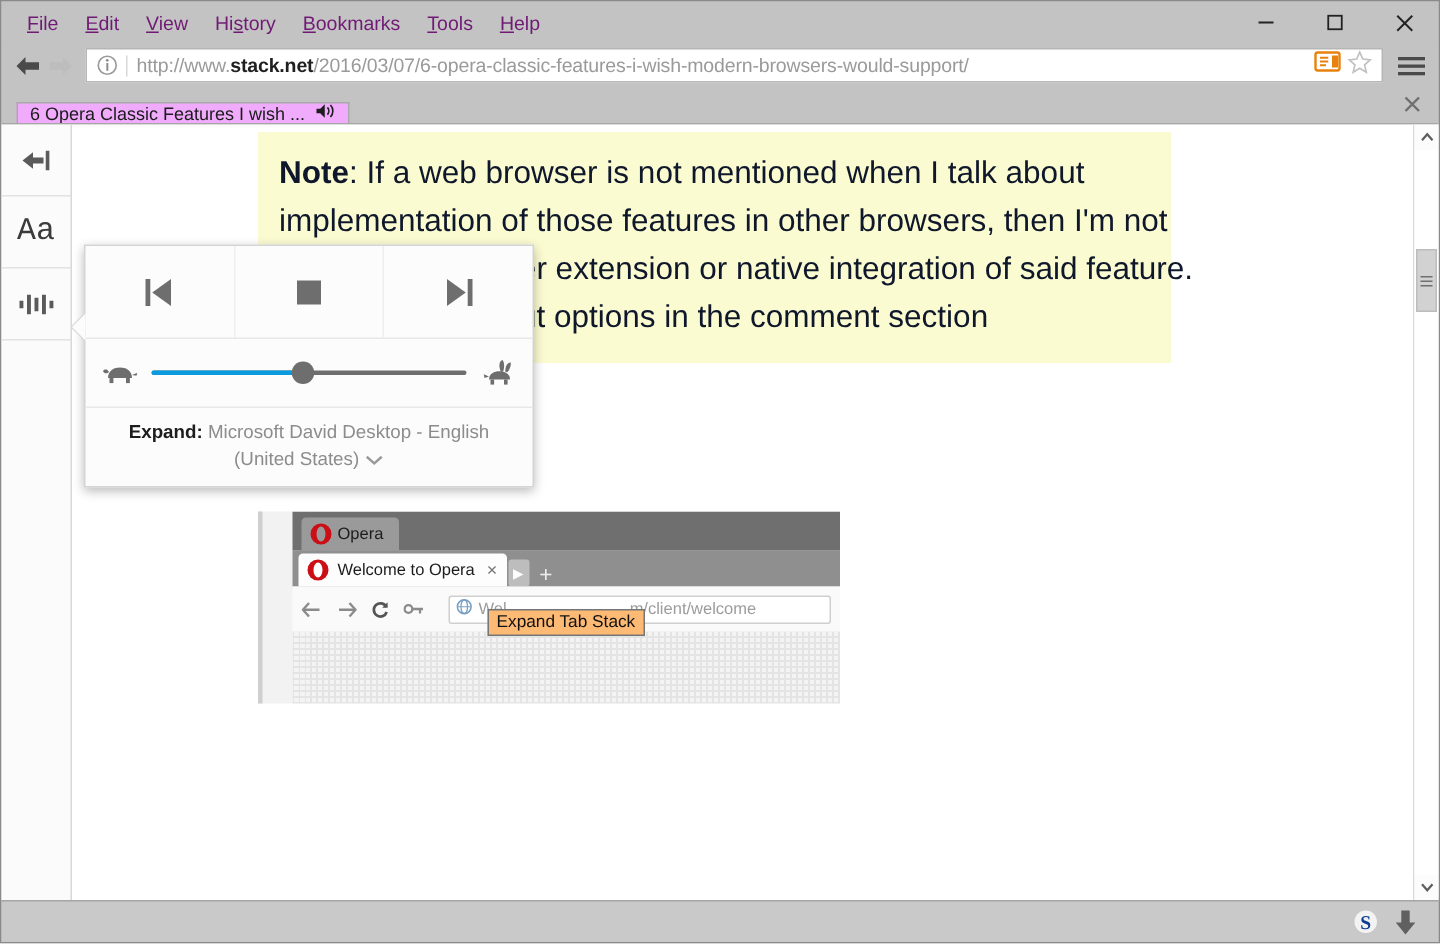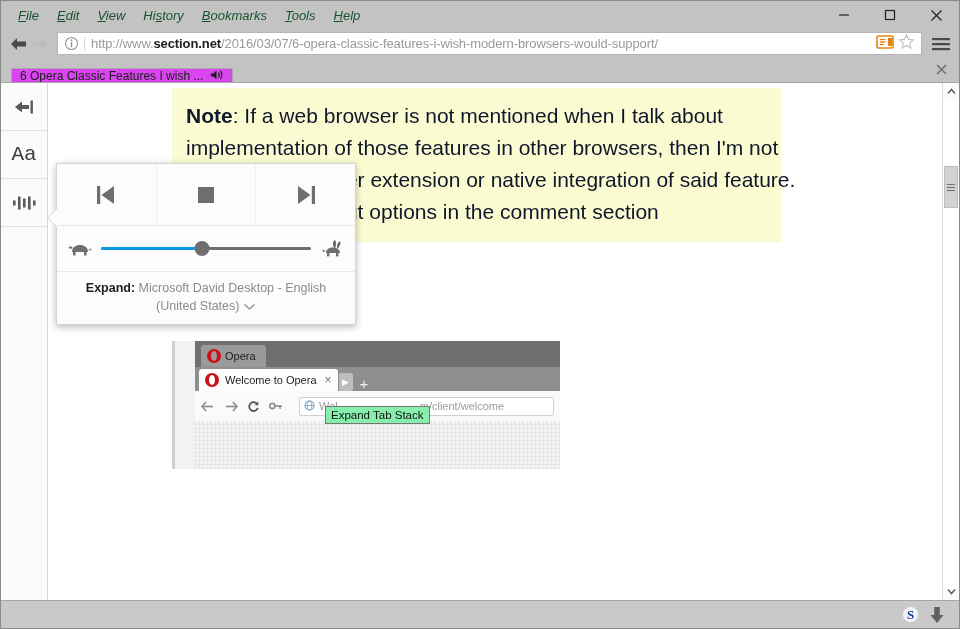--- a/index.html
+++ b/index.html
@@ -20,25 +20,24 @@
   
   .titlebar {
     height: 28px;
     background: #c3c3c3;
     display: flex; align-items: center;
     flex: 0 0 auto;
     position: relative;
   }
   .menu { display: flex; align-items: center; padding-left: 8px; gap: 0px; }
   .menu-item {
-    font-size: 13px; color: #14532d;
+    font-size: 13px; color: #701a75;
     padding: 4px 9px;
     cursor: default;
     white-space: nowrap;
-    font-style: italic;
   }
   .menu-item u { text-decoration: underline; }
   .wincontrols { position: absolute; right: 0; top: 0; height: 28px; display: flex; }
   .wc {
     width: 46px; height: 28px;
     display: flex; align-items: center; justify-content: center;
     color: #222;
   }
   .wc svg { display: block; }
 
@@ -80,21 +79,21 @@
   .tabstrip {
     height: 24px;
     background: #c3c3c3;
     display: flex; align-items: flex-end;
     padding-left: 10px;
     position: relative;
     flex: 0 0 auto;
   }
   .tab {
     height: 14px;
-    background: #d946ef;
+    background: #f0abfc;
     border: 1px solid #a9a9a9;
     border-bottom: none;
     display: flex; align-items: center;
     padding: 0 8px;
     gap: 7px;
     max-width: 230px;
   }
   .tab-title { font-size: 12px; color: #1b1b1b; white-space: nowrap; }
   .tabstrip-close {
     position: absolute; right: 10px; top: 3px;
@@ -219,21 +218,21 @@
     background: #fff; border: 1px solid #cfcfcf;
     border-radius: 2px;
     display: flex; align-items: center;
     padding: 0 4px; gap: 4px;
     margin-left: 6px; overflow: hidden;
   }
   .embed-url-text { font-size: 11px; color: #9c9c9c; white-space: nowrap; }
   .tooltip {
     position: absolute;
     left: 130px; top: 15px;
-    background: #86efac;
+    background: #fdba74;
     border: 1px solid #767676;
     font-size: 11.5px; color: #111;
     padding: 2px 5px;
     white-space: nowrap;
     z-index: 5;
   }
   .embed-body {
     flex: 1 1 auto;
     height: 48px;
     background:
@@ -411,21 +410,21 @@
     </div>
     <div class="urlbar">
       <span class="info-icon">
         <svg width="15" height="15" viewBox="0 0 15 15">
           <circle cx="7.5" cy="7.5" r="6" fill="none" stroke="#9a9a9a" stroke-width="1.1"></circle>
           <circle cx="7.5" cy="4.2" r="0.9" fill="#8a8a8a"></circle>
           <rect x="6.9" y="6" width="1.3" height="5.2" fill="#8a8a8a"></rect>
         </svg>
       </span>
       <span style="width:1px;height:14px;background:#d8d8d8;margin-right:6px;display:inline-block;"></span>
-      <span class="url-text"><span>http://www.</span><b>section.net</b><span>/2016/03/07/6-opera-classic-features-i-wish-modern-browsers-would-support/</span></span>
+      <span class="url-text"><span>http://www.</span><b>stack.net</b><span>/2016/03/07/6-opera-classic-features-i-wish-modern-browsers-would-support/</span></span>
       <span class="url-right">
         <span>
           <svg width="18" height="16" viewBox="0 0 18 16">
             <rect x="1" y="2" width="16" height="12" rx="1.5" fill="none" stroke="#e8820c" stroke-width="1.6"></rect>
             <line x1="4" y1="5.5" x2="9.5" y2="5.5" stroke="#e8820c" stroke-width="1.3"></line>
             <line x1="4" y1="8" x2="9.5" y2="8" stroke="#e8820c" stroke-width="1.3"></line>
             <line x1="4" y1="10.5" x2="8" y2="10.5" stroke="#e8820c" stroke-width="1.3"></line>
             <path d="M12 4 L16 4 L16 12 L12 12 Z" fill="#e8820c"></path>
           </svg>
         </span>

